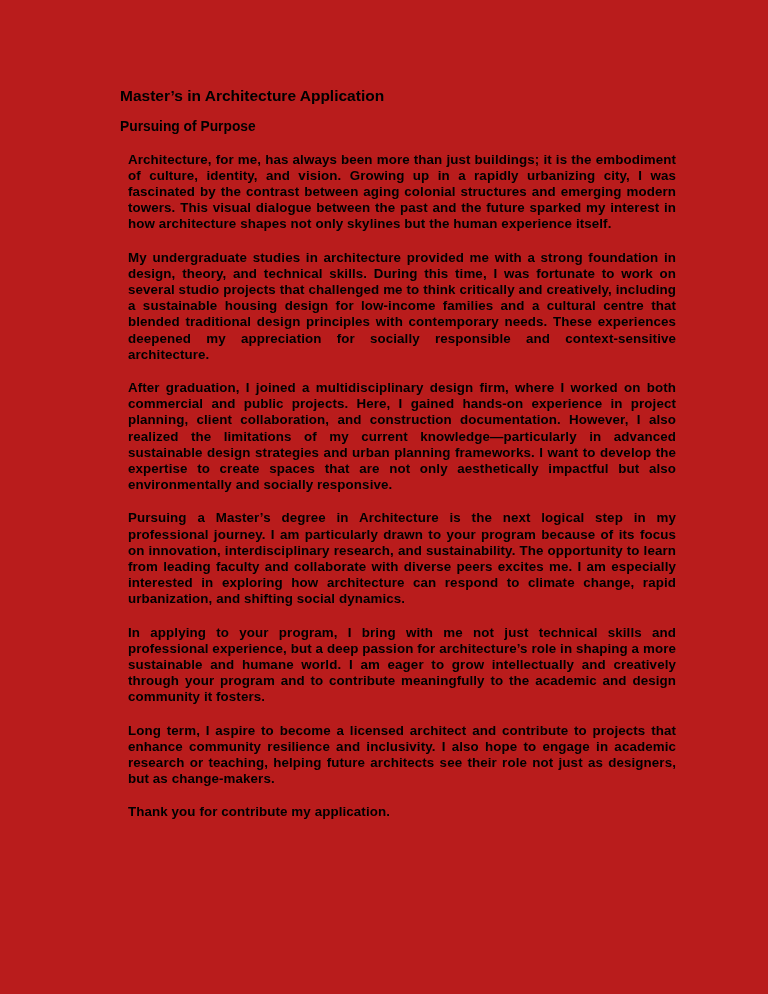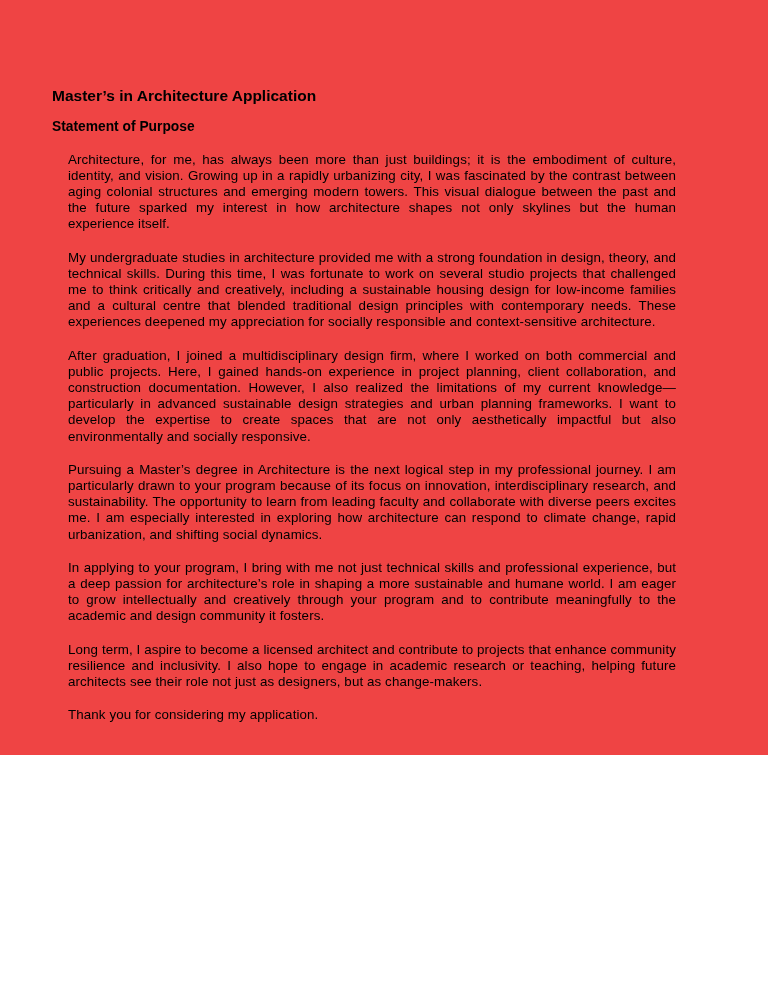--- a/index.html
+++ b/index.html
@@ -3,67 +3,67 @@
 <meta charset="utf-8">
 <style>
   html, body {
     margin: 0;
     padding: 0;
     background: #ffffff;
   }
   .page {
     position: relative;
     width: 768px;
-    height: 755px;
+    height: 994px;
     margin: 0 auto;
-    background: #ef4444;
+    background: #b91c1c;
     box-sizing: border-box;
-    padding: 86px 92px 0 52px;
+    padding: 86px 92px 0 120px;
     font-family: "Liberation Sans", sans-serif;
     color: #000000;
     overflow: hidden;
   }
   .doc-title {
     font-size: 15.5px;
     font-weight: bold;
     line-height: 19px;
     margin: 0 0 14px 0;
   }
   .doc-heading {
     font-size: 13.8px;
     font-weight: bold;
     line-height: 16.5px;
     margin: 0 0 16px 0;
   }
   .doc-paragraph {
     font-size: 13.35px;
-    font-weight: normal;
+    font-weight: bold;
     line-height: 16.2px;
-    margin: 0 0 17px 16px;
+    margin: 0 0 17px 8px;
     text-align: justify;
     letter-spacing: 0.1px;
   }
   .doc-paragraph:last-child {
     margin-bottom: 0;
   }
 </style>
 </head>
 <body>
 
 <div class="page">
   <h1 class="doc-title">Master’s in Architecture Application</h1>
 
-  <h2 class="doc-heading">Statement of Purpose</h2>
+  <h2 class="doc-heading">Pursuing of Purpose</h2>
 
   <p class="doc-paragraph">Architecture, for me, has always been more than just buildings; it is the embodiment of culture, identity, and vision. Growing up in a rapidly urbanizing city, I was fascinated by the contrast between aging colonial structures and emerging modern towers. This visual dialogue between the past and the future sparked my interest in how architecture shapes not only skylines but the human experience itself.</p>
 
   <p class="doc-paragraph">My undergraduate studies in architecture provided me with a strong foundation in design, theory, and technical skills. During this time, I was fortunate to work on several studio projects that challenged me to think critically and creatively, including a sustainable housing design for low-income families and a cultural centre that blended traditional design principles with contemporary needs. These experiences deepened my appreciation for socially responsible and context-sensitive architecture.</p>
 
   <p class="doc-paragraph">After graduation, I joined a multidisciplinary design firm, where I worked on both commercial and public projects. Here, I gained hands-on experience in project planning, client collaboration, and construction documentation. However, I also realized the limitations of my current knowledge—particularly in advanced sustainable design strategies and urban planning frameworks. I want to develop the expertise to create spaces that are not only aesthetically impactful but also environmentally and socially responsive.</p>
 
   <p class="doc-paragraph">Pursuing a Master’s degree in Architecture is the next logical step in my professional journey. I am particularly drawn to your program because of its focus on innovation, interdisciplinary research, and sustainability. The opportunity to learn from leading faculty and collaborate with diverse peers excites me. I am especially interested in exploring how architecture can respond to climate change, rapid urbanization, and shifting social dynamics.</p>
 
   <p class="doc-paragraph">In applying to your program, I bring with me not just technical skills and professional experience, but a deep passion for architecture’s role in shaping a more sustainable and humane world. I am eager to grow intellectually and creatively through your program and to contribute meaningfully to the academic and design community it fosters.</p>
 
   <p class="doc-paragraph">Long term, I aspire to become a licensed architect and contribute to projects that enhance community resilience and inclusivity. I also hope to engage in academic research or teaching, helping future architects see their role not just as designers, but as change-makers.</p>
 
-  <p class="doc-paragraph">Thank you for considering my application.</p>
+  <p class="doc-paragraph">Thank you for contribute my application.</p>
 </div>
 
 </body></html>

